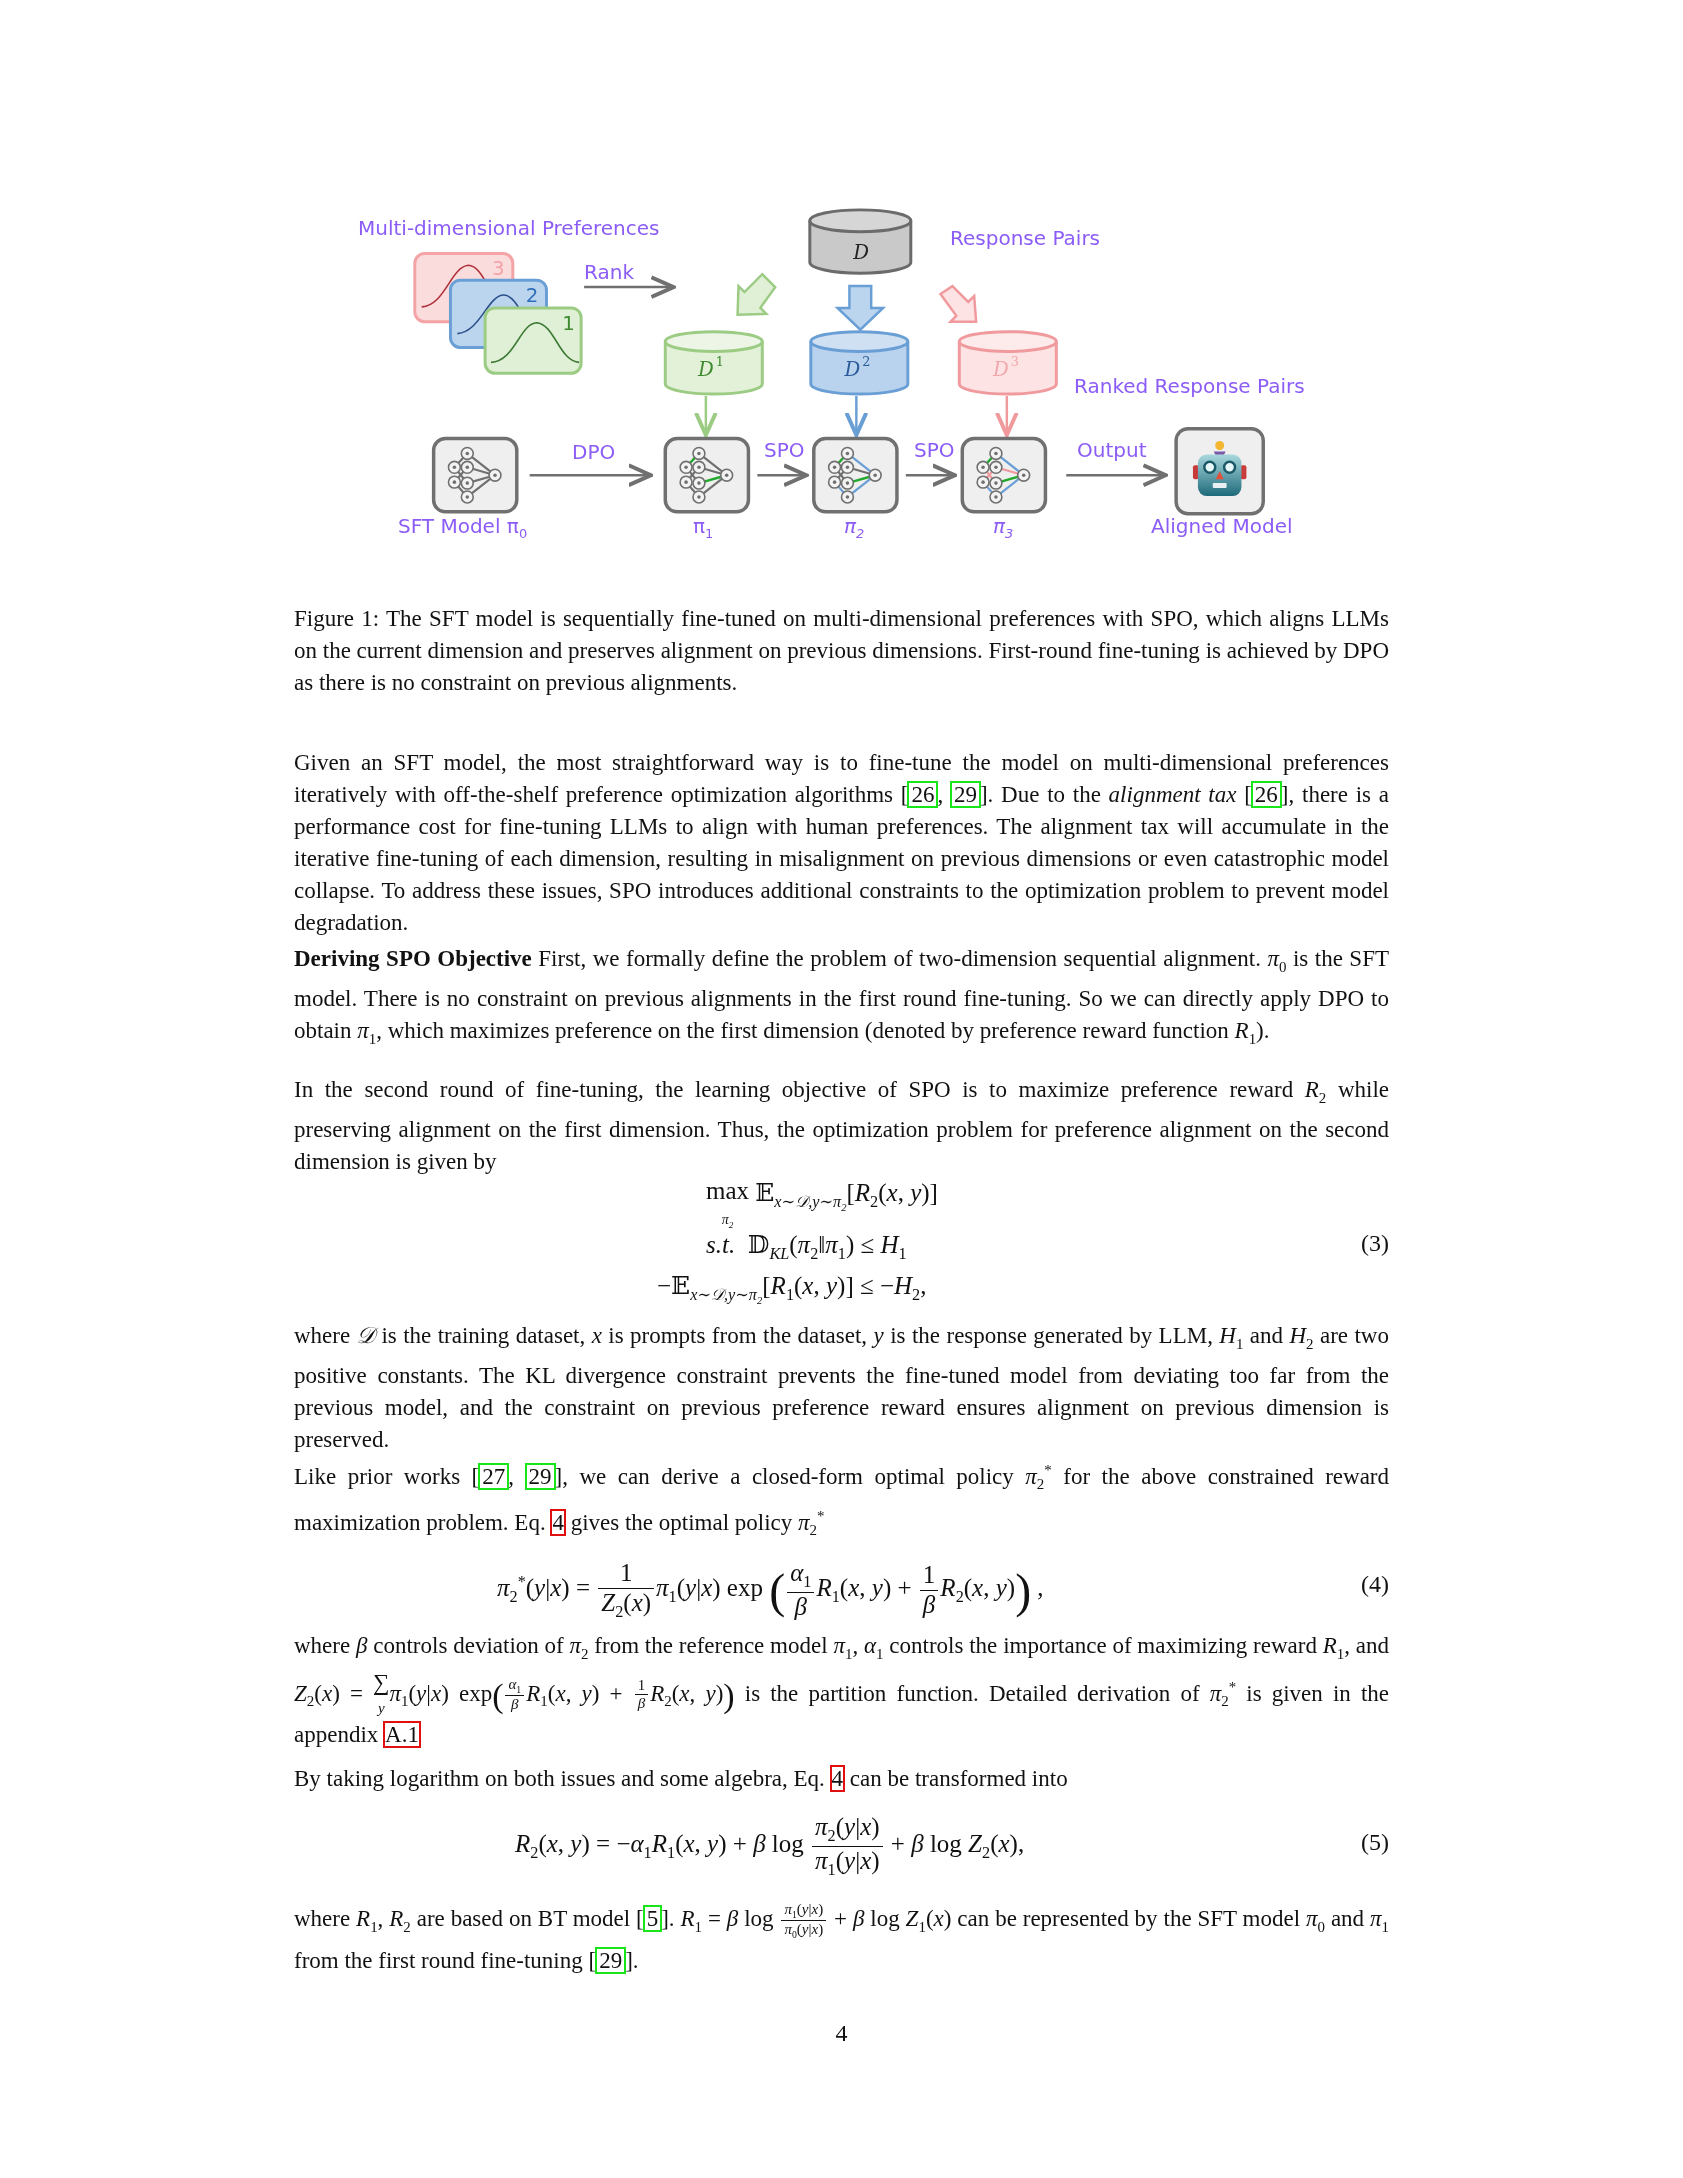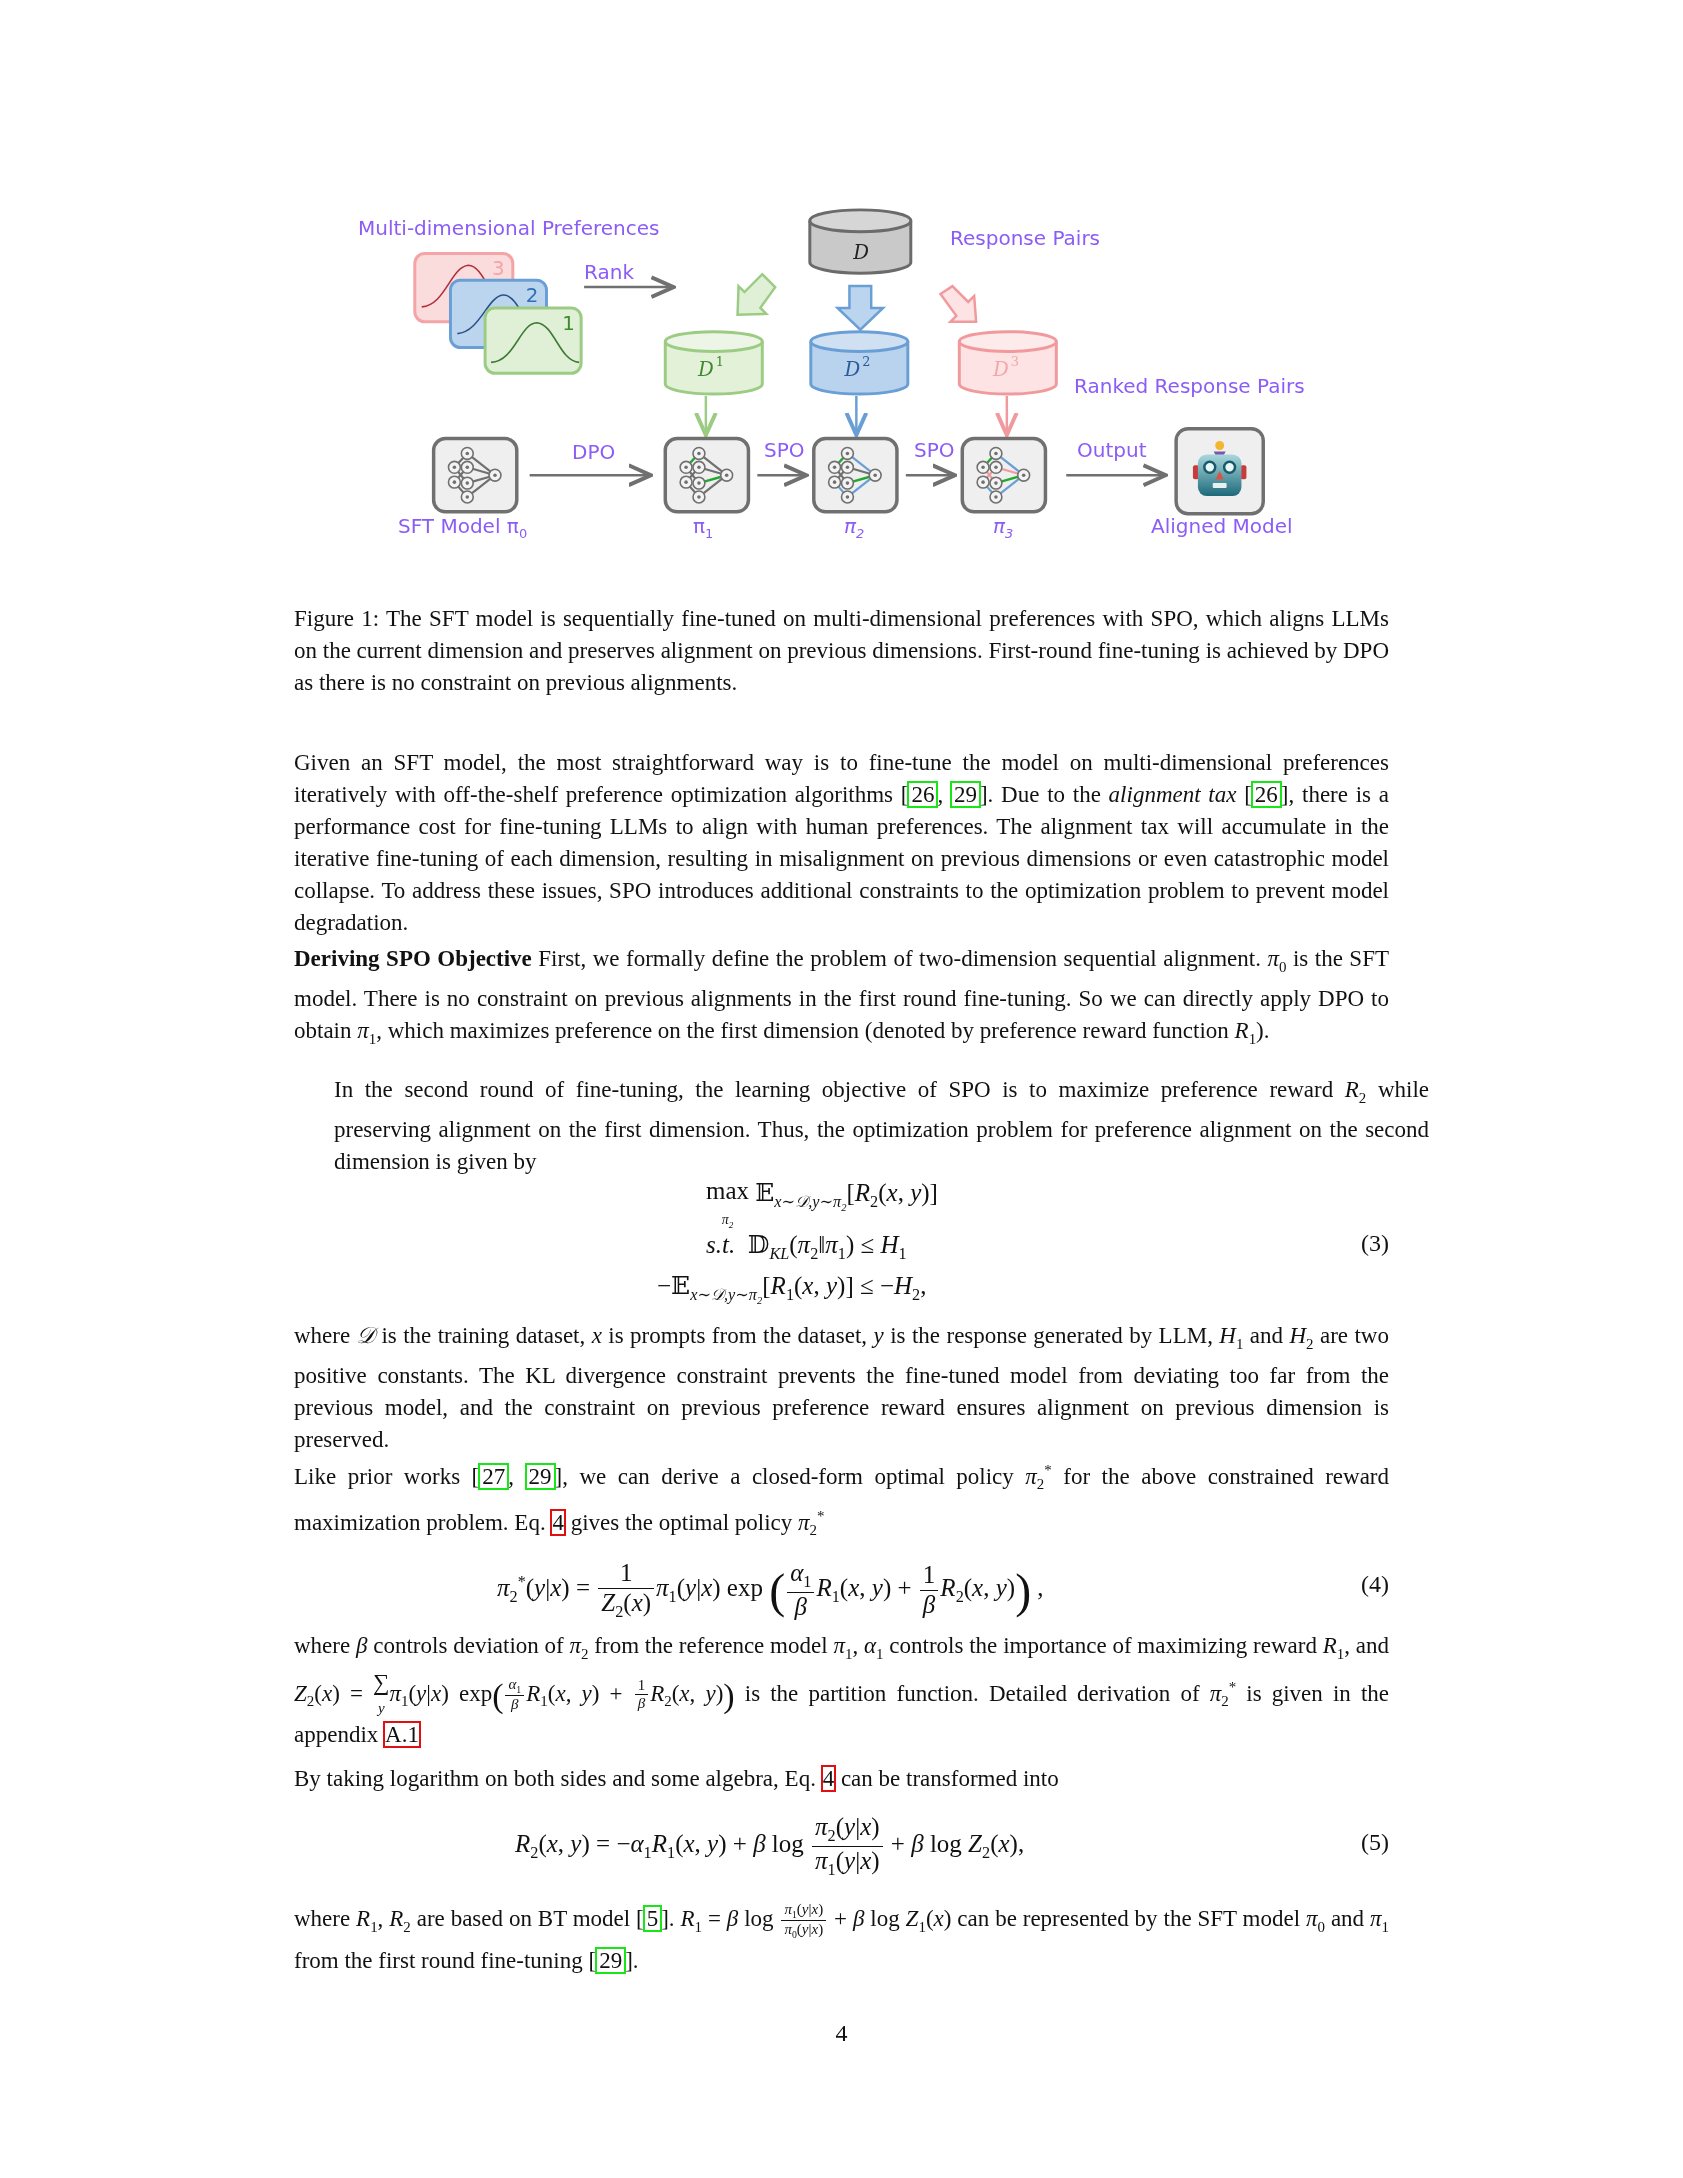--- a/index.html
+++ b/index.html
@@ -214,21 +214,21 @@
     <span>Given an SFT model, the most straightforward way is to fine-tune the model on multi-dimensional preferences iteratively with off-the-shelf preference optimization algorithms [</span><span class="ref-g">26</span><span>, </span><span class="ref-g">29</span><span>]. Due to the </span><i>alignment tax</i><span> [</span><span class="ref-g">26</span><span>], there is a performance cost for fine-tuning LLMs to align with human preferences. The alignment tax will accumulate in the iterative fine-tuning of each dimension, resulting in misalignment on previous dimensions or even catastrophic model collapse. To address these issues, SPO introduces additional constraints to the optimization problem to prevent model degradation.</span>
   </p>
 </div>
 
 <div class="col" style="top:943px;">
   <p>
     <b>Deriving SPO Objective</b><span> First, we formally define the problem of two-dimension sequential alignment. </span><span class="math">π</span><sub>0</sub><span> is the SFT model. There is no constraint on previous alignments in the first round fine-tuning. So we can directly apply DPO to obtain </span><span class="math">π</span><sub>1</sub><span>, which maximizes preference on the first dimension (denoted by preference reward function </span><span class="math">R</span><sub>1</sub><span>).</span>
   </p>
 </div>
 
-<div class="col" style="top:1074px;margin-left:40px;">
+<div class="col" style="top:1074px;">
   <p>
     <span>In the second round of fine-tuning, the learning objective of SPO is to maximize preference reward </span><span class="math">R</span><sub>2</sub><span> while preserving alignment on the first dimension. Thus, the optimization problem for preference alignment on the second dimension is given by</span>
   </p>
 </div>
 
 <div>
   <div class="eq" style="left:706px;top:1178px;">
     <span style="display:inline-block;text-align:center;vertical-align:top;line-height:1;">max<br><span style="font-size:14px;" class="math">π<sub>2</sub></span></span>
     <span class="bb">𝔼</span><sub class="math">x∼𝒟,y∼π<sub>2</sub></sub>[<span class="math">R</span><sub>2</sub>(<span class="math">x</span>, <span class="math">y</span>)]
   </div>
@@ -279,21 +279,21 @@
         <span class="d math">β</span>
       </span><span class="math">R</span><sub>1</sub>(<span class="math">x</span>, <span class="math">y</span>) + <span class="frac sm">
         <span class="n">1</span>
         <span class="d math">β</span>
       </span><span class="math">R</span><sub>2</sub>(<span class="math">x</span>, <span class="math">y</span>)<span style="font-size:34px;vertical-align:middle;">)</span><span> is the partition function. Detailed derivation of </span><span class="math">π</span><sub>2</sub><sup>*</sup><span> is given in the appendix </span><span class="ref-r">A.1</span>
   </p>
 </div>
 
 <div class="col" style="top:1763px;">
   <p>
-    <span>By taking logarithm on both sides and some algebra, Eq. </span><span class="ref-r">4</span><span> can be transformed into</span>
+    <span>By taking logarithm on both issues and some algebra, Eq. </span><span class="ref-r">4</span><span> can be transformed into</span>
   </p>
 </div>
 
 <div>
   <div class="eq" style="left:515px;top:1813px;">
     <span class="math">R</span><sub>2</sub>(<span class="math">x</span>, <span class="math">y</span>) = −<span class="math">α</span><sub>1</sub><span class="math">R</span><sub>1</sub>(<span class="math">x</span>, <span class="math">y</span>) + <span class="math">β</span> log
     <span class="frac">
         <span class="n"><span class="math">π</span><sub>2</sub>(<span class="math">y</span>|<span class="math">x</span>)</span>
         <span class="d"><span class="math">π</span><sub>1</sub>(<span class="math">y</span>|<span class="math">x</span>)</span>
       </span>

